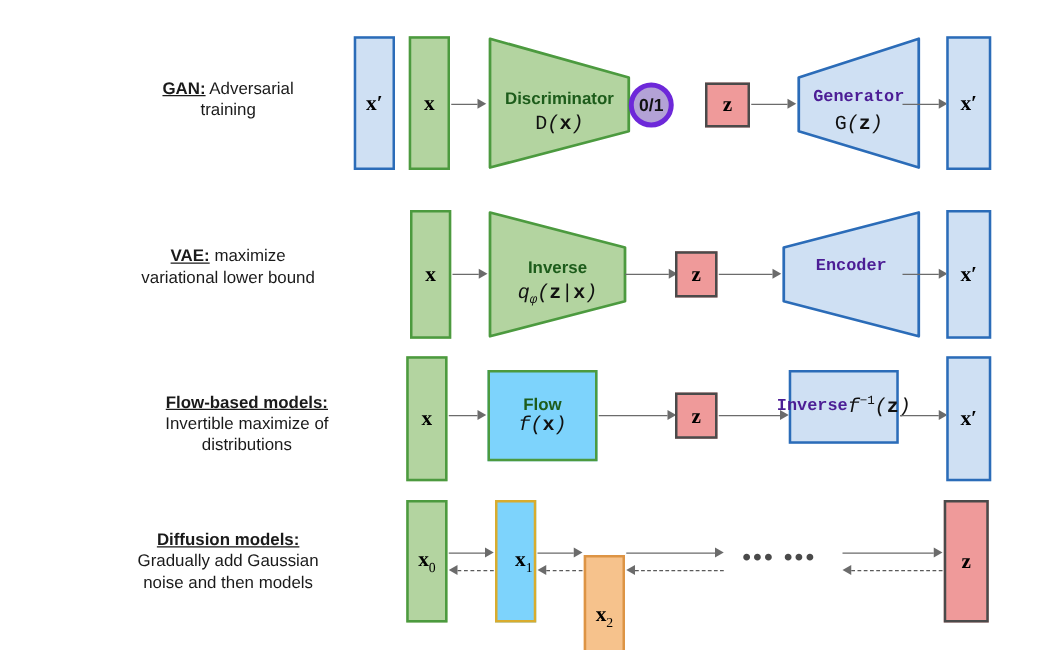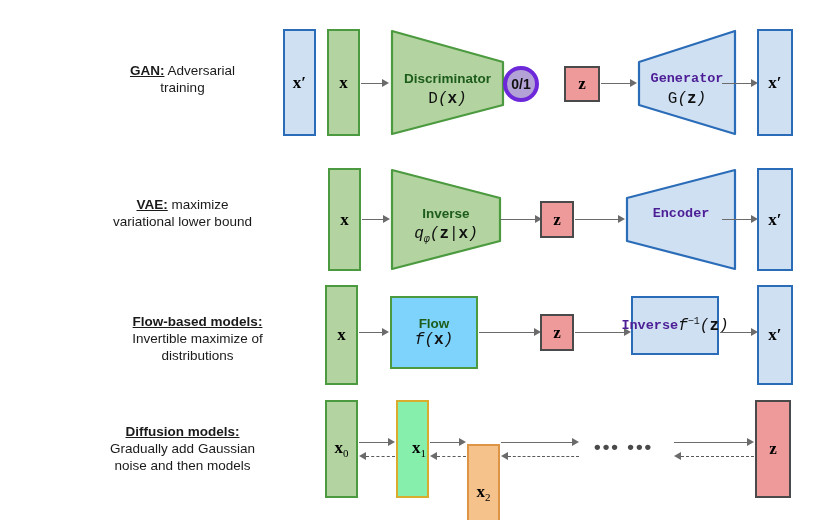--- a/index.html
+++ b/index.html
@@ -40,21 +40,21 @@
   }
   .tall-green {
     background: #b3d4a0;
     border-color: #4c9a3f;
   }
   .z-box {
     background: #ef9a9a;
     border-color: #4a4a4a;
   }
   .tall-yellow {
-    background: #86efac;
+    background: #7dd3fc;
     border-color: #d9ac2e;
     padding-left: 13px;
   }
   .tall-orange {
     background: #f6c28c;
     border-color: #dd9445;
   }
   .tall-pink {
     background: #ef9a9a;
     border-color: #4a4a4a;

